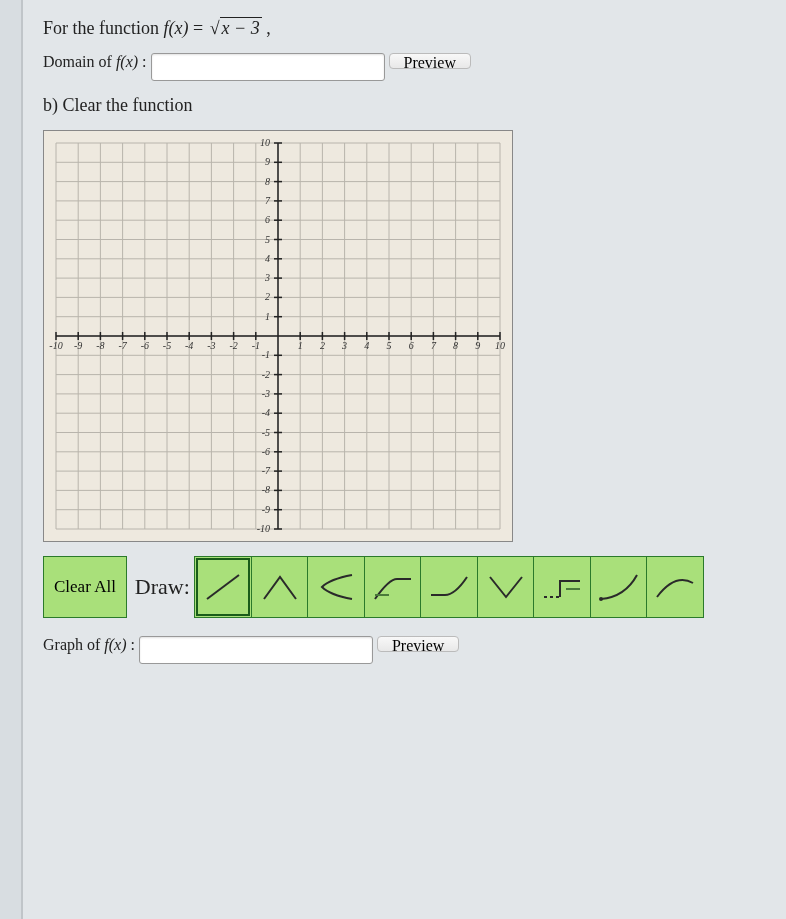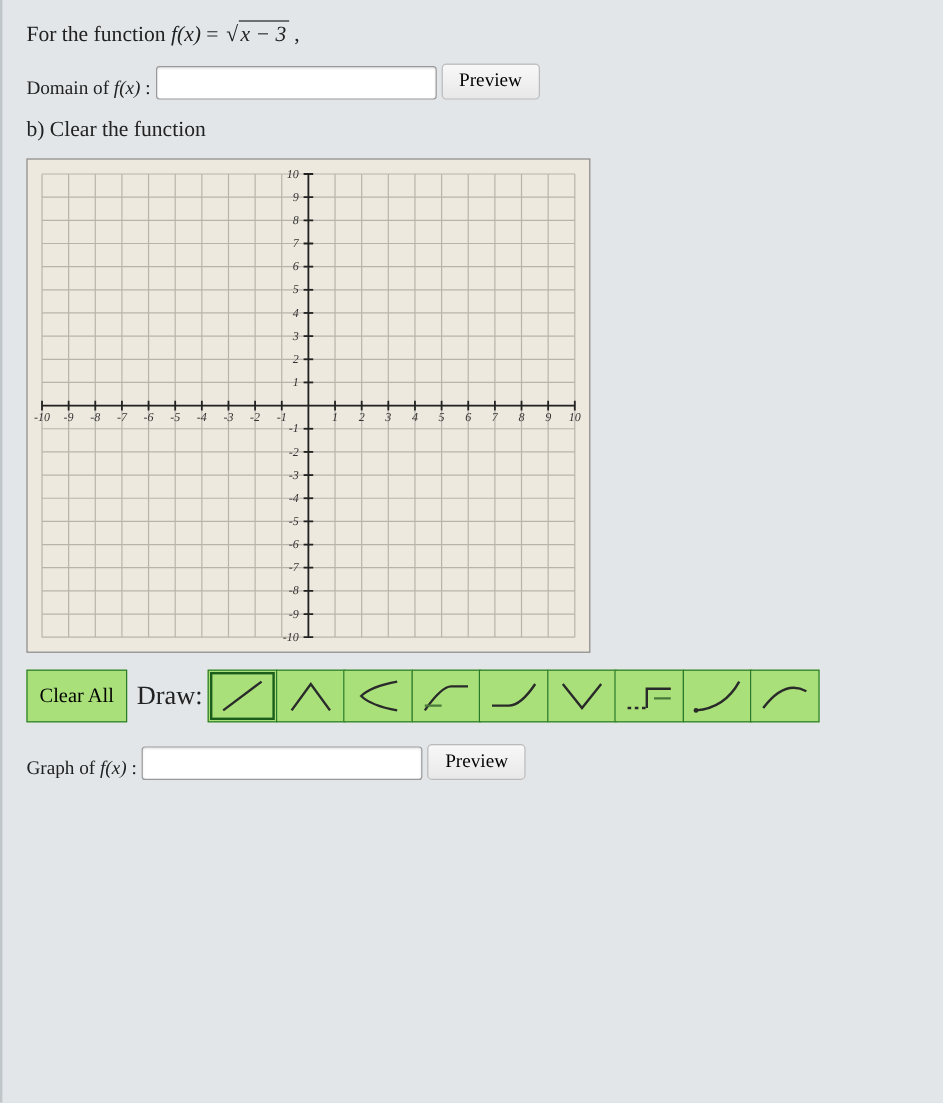--- a/index.html
+++ b/index.html
@@ -9,56 +9,57 @@
       background: #d8dde1;
       color: #222;
       width: 786px;
     }
     .page {
       background: #e2e6e9;
       padding: 12px 20px 20px 20px;
       border-left: 2px solid #c0c5c9;
       min-height: 919px;
       box-sizing: border-box;
+      margin-left: 21px;
     }
     .line {
       font-size: 18px;
       margin: 6px 0 14px 0;
     }
     .math-i {
       font-style: italic;
       font-family: 'Times New Roman', serif;
     }
     .sqrt {
       position: relative;
       display: inline-block;
       padding-left: 2px;
     }
     .sqrt .radicand {
       border-top: 1.5px solid #222;
       padding: 0 2px;
     }
     .field-row {
       display: flex;
-      align-items: flex-end;
+      align-items: flex-start;
       gap: 4px;
       margin: 14px 0;
     }
     .text-input {
       height: 26px;
       width: 220px;
       border: 1px solid #999;
       border-radius: 3px;
       background: #fff;
       box-shadow: inset 0 1px 2px rgba(0,0,0,0.12);
       font-size: 15px;
       padding: 0 6px;
     }
     .preview-btn {
-      height: 30px;
+      height: 16px;
       padding: 0 14px;
       border: 1px solid #bbb;
       border-radius: 4px;
       background: linear-gradient(#f8f8f8,#e8e8e8);
       font-family: Georgia, serif;
       font-size: 16px;
       cursor: pointer;
     }
     .graph-wrap {
       margin: 14px 0;
@@ -74,21 +75,21 @@
     }
     .grid-line { stroke: #b8b4ac; stroke-width: 1; }
     .axis { stroke: #222; stroke-width: 1.5; }
     .tick { stroke: #222; stroke-width: 1.5; }
     .tick-label { font-size:10px; font-style: italic; fill:#333; font-family: 'Times New Roman', serif; }
     .toolbar {
       display: flex;
       align-items: stretch;
       gap: 0;
       margin: 10px 0 18px 0;
-      height: 44px;
+      height: 62px;
     }
     .clear-btn {
       border: 1.5px solid #2b7a2b;
       background: #a9e07a;
       padding: 0 10px;
       font-family: Georgia, serif;
       font-size: 17px;
       display: flex;
       align-items: center;
       cursor: pointer;

